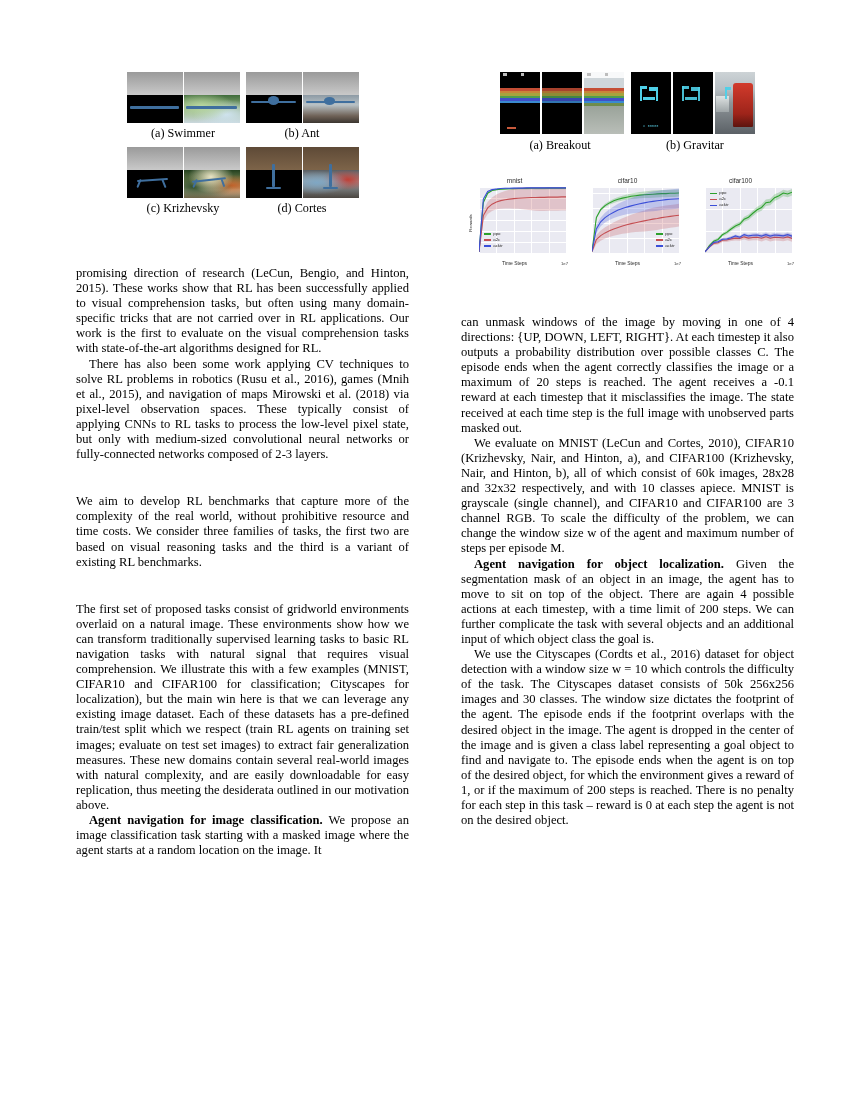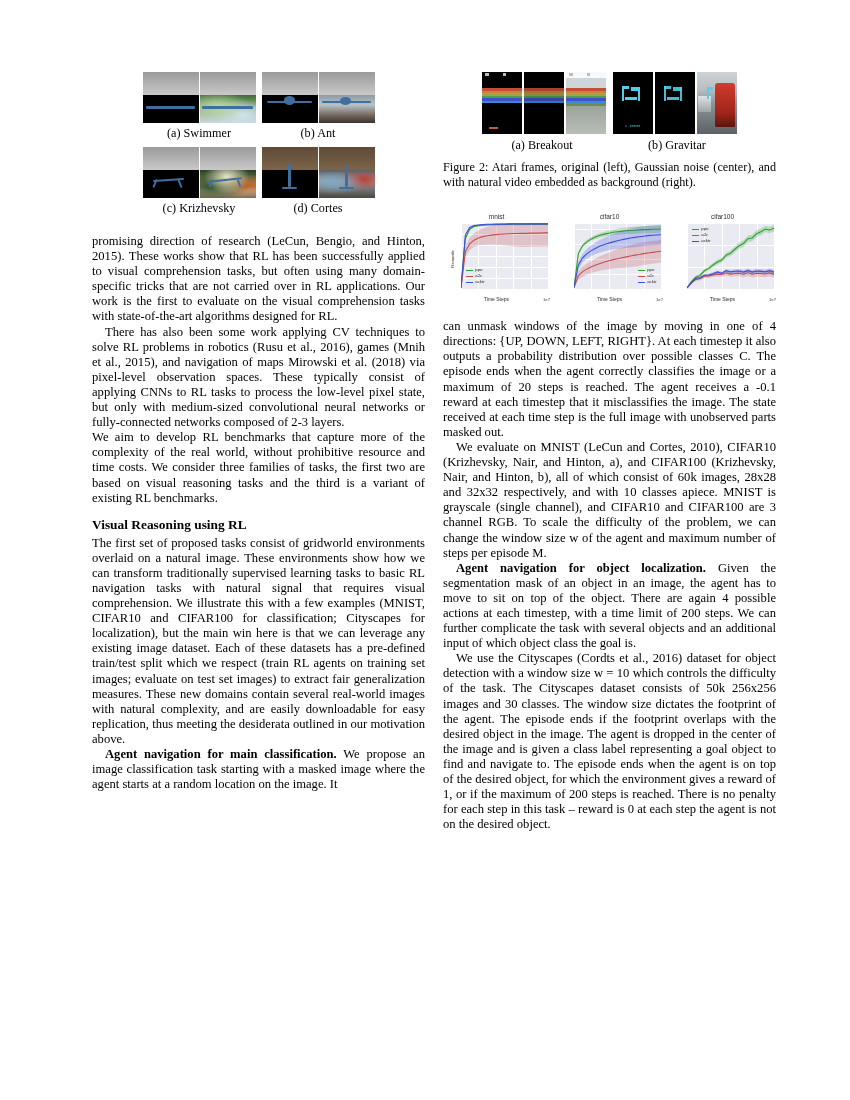--- a/index.html
+++ b/index.html
@@ -18,33 +18,33 @@
   .page {
     position: absolute;
     left: 0; top: 0;
     width: 850px; height: 1100px;
   }
   .col {
     position: absolute;
     top: 72px;
     width: 333px;
   }
-  .col-left  { left: 92px; }
-  .col-right { left: 443px; }
+  .col-left  { left: 76px; }
+  .col-right { left: 461px; }
 
   p, .para {
     margin: 0;
     font-size: 12.6px;
     line-height: 15.1px;
     text-align: justify;
     text-justify: inter-word;
     hyphens: auto;
   }
   .para.indent { text-indent: 13px; }
-  .para.noindent { text-indent: 0; }
+  .para.noindent { text-indent: 0; margin-top: 32px; }
 
   h2.section {
     font-family: "Liberation Serif", "DejaVu Serif", serif;
     font-weight: bold;
     font-size: 15.2px;
     line-height: 18px;
     margin: 12px 0 4px 0;
     text-align: left;
   }
   h3.subsection {
@@ -322,24 +322,23 @@
 
     </div>
 
     <div style="height:12px"></div>
 
     <p class="para noindent">promising direction of research (LeCun, Bengio, and Hinton, 2015). These works show that RL has been successfully applied to visual comprehension tasks, but often using many domain-specific tricks that are not carried over in RL applications. Our work is the first to evaluate on the visual comprehension tasks with state-of-the-art algorithms designed for RL.</p>
     <p class="para indent">There has also been some work applying CV techniques to solve RL problems in robotics (Rusu et al., 2016), games (Mnih et al., 2015), and navigation of maps Mirowski et al. (2018) via pixel-level observation spaces. These typically consist of applying CNNs to RL tasks to process the low-level pixel state, but only with medium-sized convolutional neural networks or fully-connected networks composed of 2-3 layers.</p>
 
     <p class="para noindent">We aim to develop RL benchmarks that capture more of the complexity of the real world, without prohibitive resource and time costs. We consider three families of tasks, the first two are based on visual reasoning tasks and the third is a variant of existing RL benchmarks.</p>
 
-    <h3 class="subsection">Visual Reasoning using RL</h3>
     <p class="para noindent">The first set of proposed tasks consist of gridworld environments overlaid on a natural image. These environments show how we can transform traditionally supervised learning tasks to basic RL navigation tasks with natural signal that requires visual comprehension. We illustrate this with a few examples (MNIST, CIFAR10 and CIFAR100 for classification; Cityscapes for localization), but the main win here is that we can leverage any existing image dataset. Each of these datasets has a pre-defined train/test split which we respect (train RL agents on training set images; evaluate on test set images) to extract fair generalization measures. These new domains contain several real-world images with natural complexity, and are easily downloadable for easy replication, thus meeting the desiderata outlined in our motivation above.</p>
 
-    <p class="para indent"><span class="runin">Agent navigation for main classification.</span><span> We propose an image classification task starting with a masked image where the agent starts at a random location on the image. It</span></p>
+    <p class="para indent"><span class="runin">Agent navigation for image classification.</span><span> We propose an image classification task starting with a masked image where the agent starts at a random location on the image. It</span></p>
   </div>
 
   <div class="col col-right">
 
     <div>
       <div class="fig2-row">
         <div class="fig2-group">
           <span class="atari">
             <span class="bo-hud"></span>
             <span class="bo-wall" style="top:26%;height:4%;background:#c44e35;"></span>
@@ -391,21 +390,20 @@
             <span class="carscene"></span>
             <span class="gv-shape" style="left:24%;top:24%;width:16%;height:5%;opacity:.95;"></span>
             <span class="gv-shape" style="left:24%;top:24%;width:5%;height:20%;opacity:.95;"></span>
           </span>
         </div>
       </div>
       <div class="fig2-sublabels">
         <span>(a)  Breakout</span>
         <span>(b)  Gravitar</span>
       </div>
-      <div class="caption">Figure 2: Atari frames, original (left), Gaussian noise (center), and with natural video embedded as background (right).</div>
     </div>
 
     <div style="height:22px"></div>
 
     <div>
       <div class="fig3" id="fig3-charts">
           <div class="chart">
             <div class="chart-title">mnist</div>
             <div class="plot-area">
               <div class="gridh" style="top: 0%;"></div>

